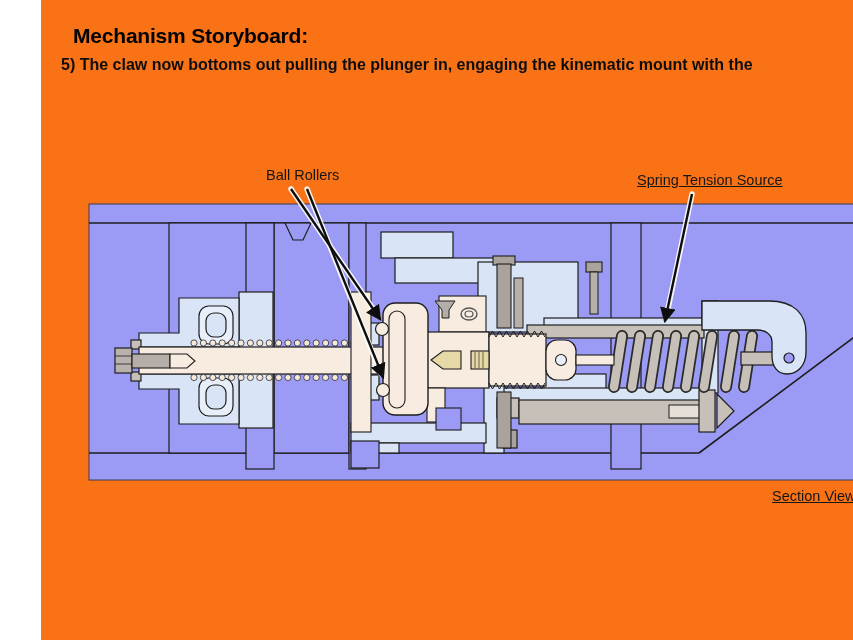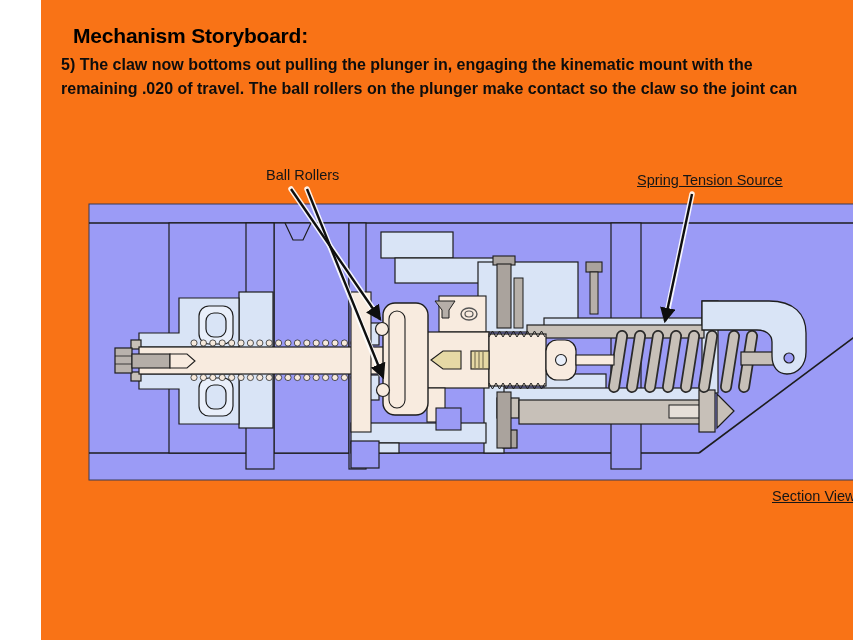--- a/index.html
+++ b/index.html
@@ -26,21 +26,20 @@
 </style>
 </head>
 <body>
 
 <div class="slide">
 
   <h1 class="title">Mechanism Storyboard:</h1>
 
   <div class="body-text">
     <div>5) The claw now bottoms out pulling the plunger in, engaging the kinematic mount with the</div>
-    <div>remaining .020 of travel. The ball rollers on the plunger make contact so the claw so the joint can</div>
   </div>
 
   <div class="diagram">
     <svg width="853" height="640" viewBox="0 0 853 640">
       <defs>
         <marker id="ah" viewBox="0 0 10 10" refX="8.5" refY="5" markerWidth="6.5" markerHeight="6.5" orient="auto-start-reverse">
           <path d="M0,0 L10,5 L0,10 z" fill="#0e0e0e"></path>
         </marker>
       </defs>
 

